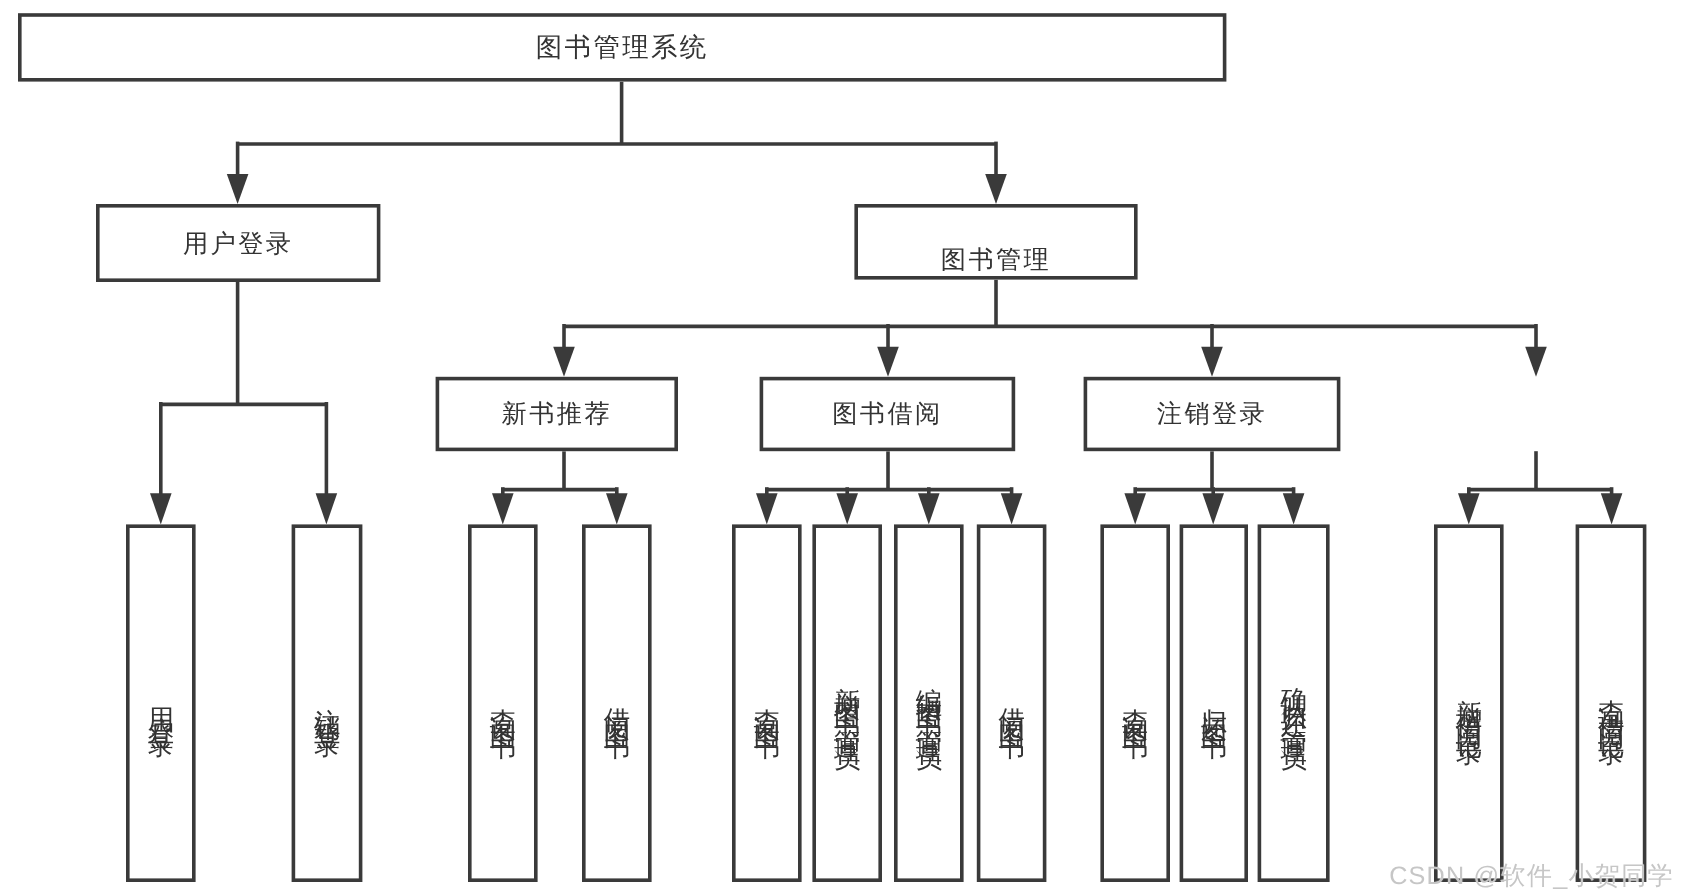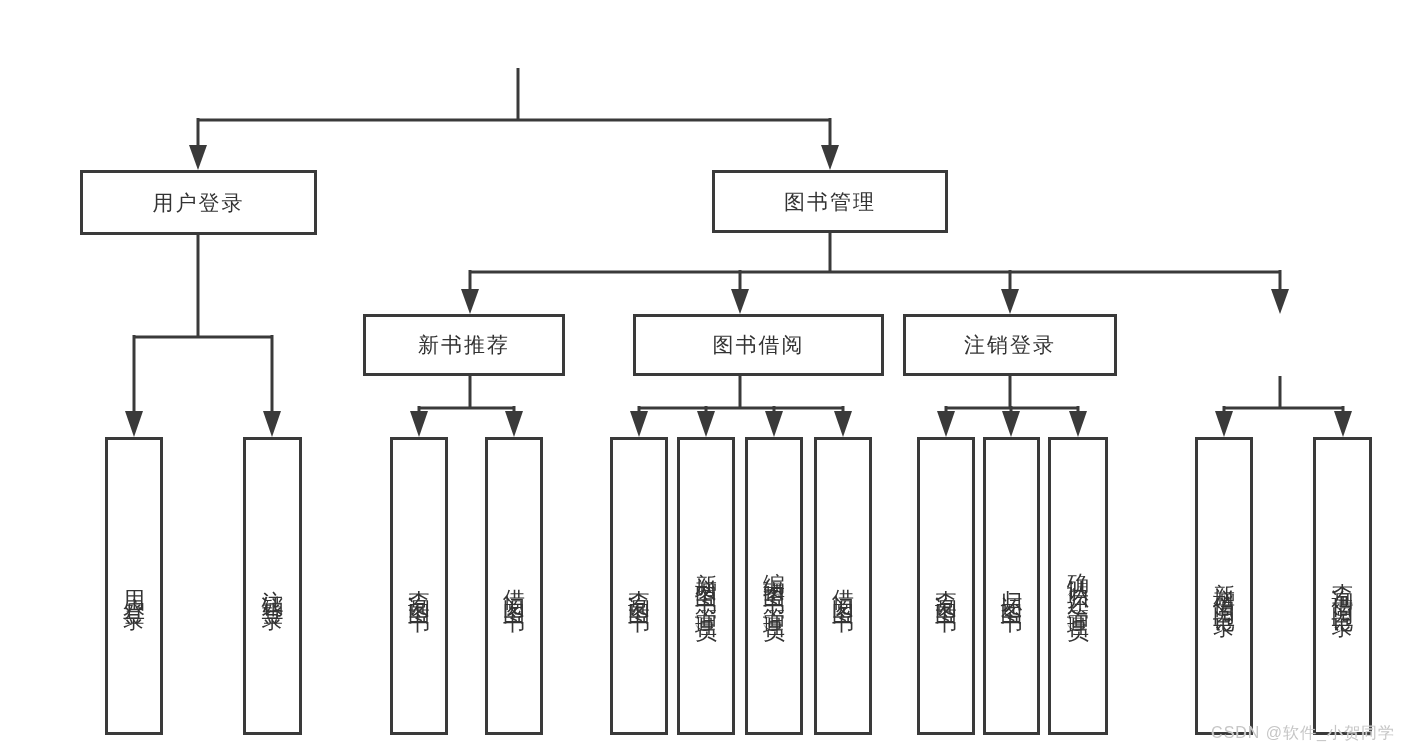--- a/index.html
+++ b/index.html
@@ -34,43 +34,43 @@
     text-orientation: mixed;
     font-size: 22px;
     letter-spacing: 7px;
     line-height: 1.1;
     color: #333333;
     white-space: nowrap;
   }
   
   #n-root   { left: 15px;   top: 11px;  width: 1007px; height: 57px; }
   #n-login  { left: 80px;   top: 170px; width: 237px;  height: 65px; }
-  #n-mgmt   { left: 712px;  top: 170px; width: 236px;  height: 63px; }
+  #n-mgmt   { left: 712px;  top: 170px; width: 236px;  height: 63px; align-items: flex-end; }
   #n-newrec { left: 363px;  top: 314px; width: 202px;  height: 62px; }
-  #n-borrow { left: 633px;  top: 314px; width: 251px;  height: 62px; }
+  #n-borrow { left: 633px;  top: 314px; width: 213px;  height: 62px; }
   #n-current{ left: 903px;  top: 314px; width: 214px;  height: 62px; }
   #n-record { left: 1173px; top: 314px; width: 213px;  height: 62px; }
   #l-1  { left: 105px;  top: 437px; width: 58px; height: 298px; }
   #l-2  { left: 243px;  top: 437px; width: 59px; height: 298px; }
   #l-3  { left: 390px;  top: 437px; width: 58px; height: 298px; }
   #l-4  { left: 485px;  top: 437px; width: 58px; height: 298px; }
   #l-5  { left: 610px;  top: 437px; width: 58px; height: 298px; }
   #l-6  { left: 677px;  top: 437px; width: 58px; height: 298px; }
   #l-7  { left: 745px;  top: 437px; width: 58px; height: 298px; }
   #l-8  { left: 814px;  top: 437px; width: 58px; height: 298px; }
   #l-9  { left: 917px;  top: 437px; width: 58px; height: 298px; }
   #l-10 { left: 983px;  top: 437px; width: 57px; height: 298px; }
   #l-11 { left: 1048px; top: 437px; width: 60px; height: 298px; }
   #l-12 { left: 1195px; top: 437px; width: 58px; height: 298px; }
   #l-13 { left: 1313px; top: 437px; width: 59px; height: 298px; }
   .watermark {
     position: absolute;
     right: 10px;
     bottom: 3px;
-    font-size: 16px;
+    font-size: 21px;
     color: #c6c6c6;
     letter-spacing: 1px;
     white-space: nowrap;
     text-shadow: 0 0 1px #ffffff;
   }
 </style>
 </head>
 <body>
 
 <div class="canvas">
@@ -137,20 +137,23 @@
       <polygon points="765,411 783,411 774,437"></polygon>
       <polygon points="834,411 852,411 843,437"></polygon>
       <polygon points="937,411 955,411 946,437"></polygon>
       <polygon points="1002,411 1020,411 1011,437"></polygon>
       <polygon points="1069,411 1087,411 1078,437"></polygon>
       <polygon points="1215,411 1233,411 1224,437"></polygon>
       <polygon points="1334,411 1352,411 1343,437"></polygon>
     </g>
   </svg>
 
+  <div id="n-root" class="box box-h box-root">
+    <span>图书管理系统</span>
+  </div>
 
   <div id="n-login" class="box box-h">
     <span>用户登录</span>
   </div>
   <div id="n-mgmt" class="box box-h">
     <span>图书管理</span>
   </div>
 
   <div id="n-newrec" class="box box-h">
     <span>新书推荐</span>

